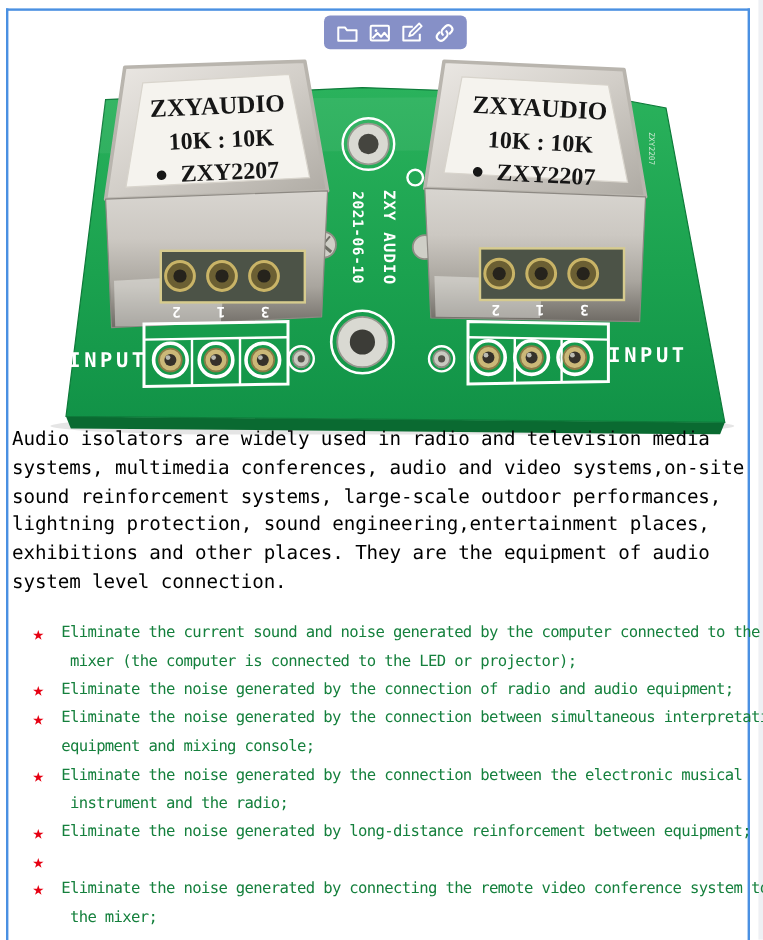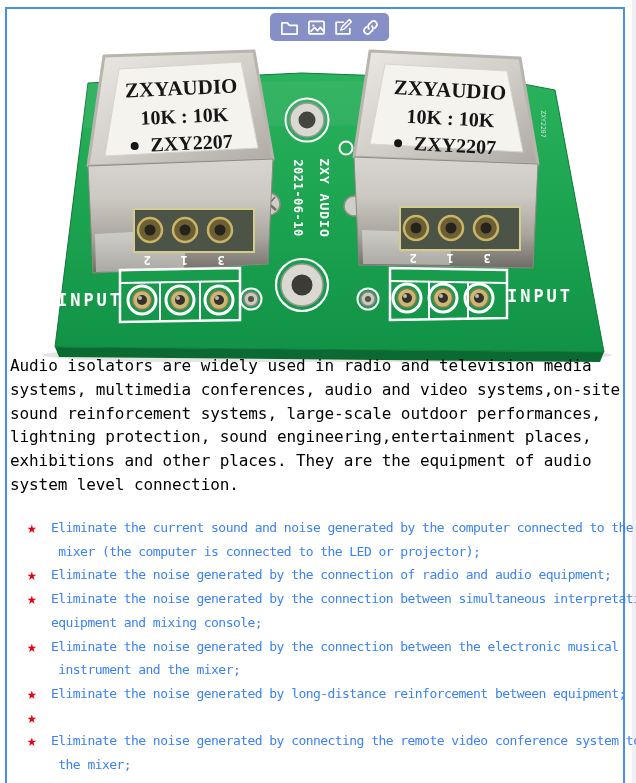--- a/index.html
+++ b/index.html
@@ -14,21 +14,21 @@
   .tool-btn svg{display:block;}
   
   .photo{position:absolute;left:25px;top:35px;width:580px;height:318px;}
   
   .description{position:absolute;left:3px;top:345px;width:620px;
     font-size:16px;letter-spacing:-0.1px;line-height:23.8px;color:#000000;white-space:pre;}
   
   .features{position:absolute;left:20px;top:507px;width:600px;}
   .feature-item{display:flex;align-items:flex-start;}
   .star{width:24px;flex:0 0 24px;color:#e60012;font-size:16px;line-height:23.7px;text-align:left;}
-  .feature-text{font-size:13px;letter-spacing:-0.55px;line-height:23.7px;color:#3b82f6;white-space:pre;}
+  .feature-text{font-size:13px;letter-spacing:-0.55px;line-height:23.7px;color:#15803d;white-space:pre;}
 </style>
 </head>
 <body>
 
 <div class="outer-right"></div>
 
 <div class="page">
 
   <div class="toolbar">
     <span class="tool-btn">
@@ -248,21 +248,21 @@
       <span class="feature-text">Eliminate the noise generated by the connection of radio and audio equipment;</span>
     </div>
     <div class="feature-item">
       <span class="star">★</span>
       <span class="feature-text">Eliminate the noise generated by the connection between simultaneous interpretation
 equipment and mixing console;</span>
     </div>
     <div class="feature-item">
       <span class="star">★</span>
       <span class="feature-text">Eliminate the noise generated by the connection between the electronic musical
- instrument and the mixer;</span>
+ instrument and the radio;</span>
     </div>
     <div class="feature-item">
       <span class="star">★</span>
       <span class="feature-text">Eliminate the noise generated by long-distance reinforcement between equipment;</span>
     </div>
     <div class="feature-item">
       <span class="star">★</span>
     </div>
     <div class="feature-item">
       <span class="star">★</span>

